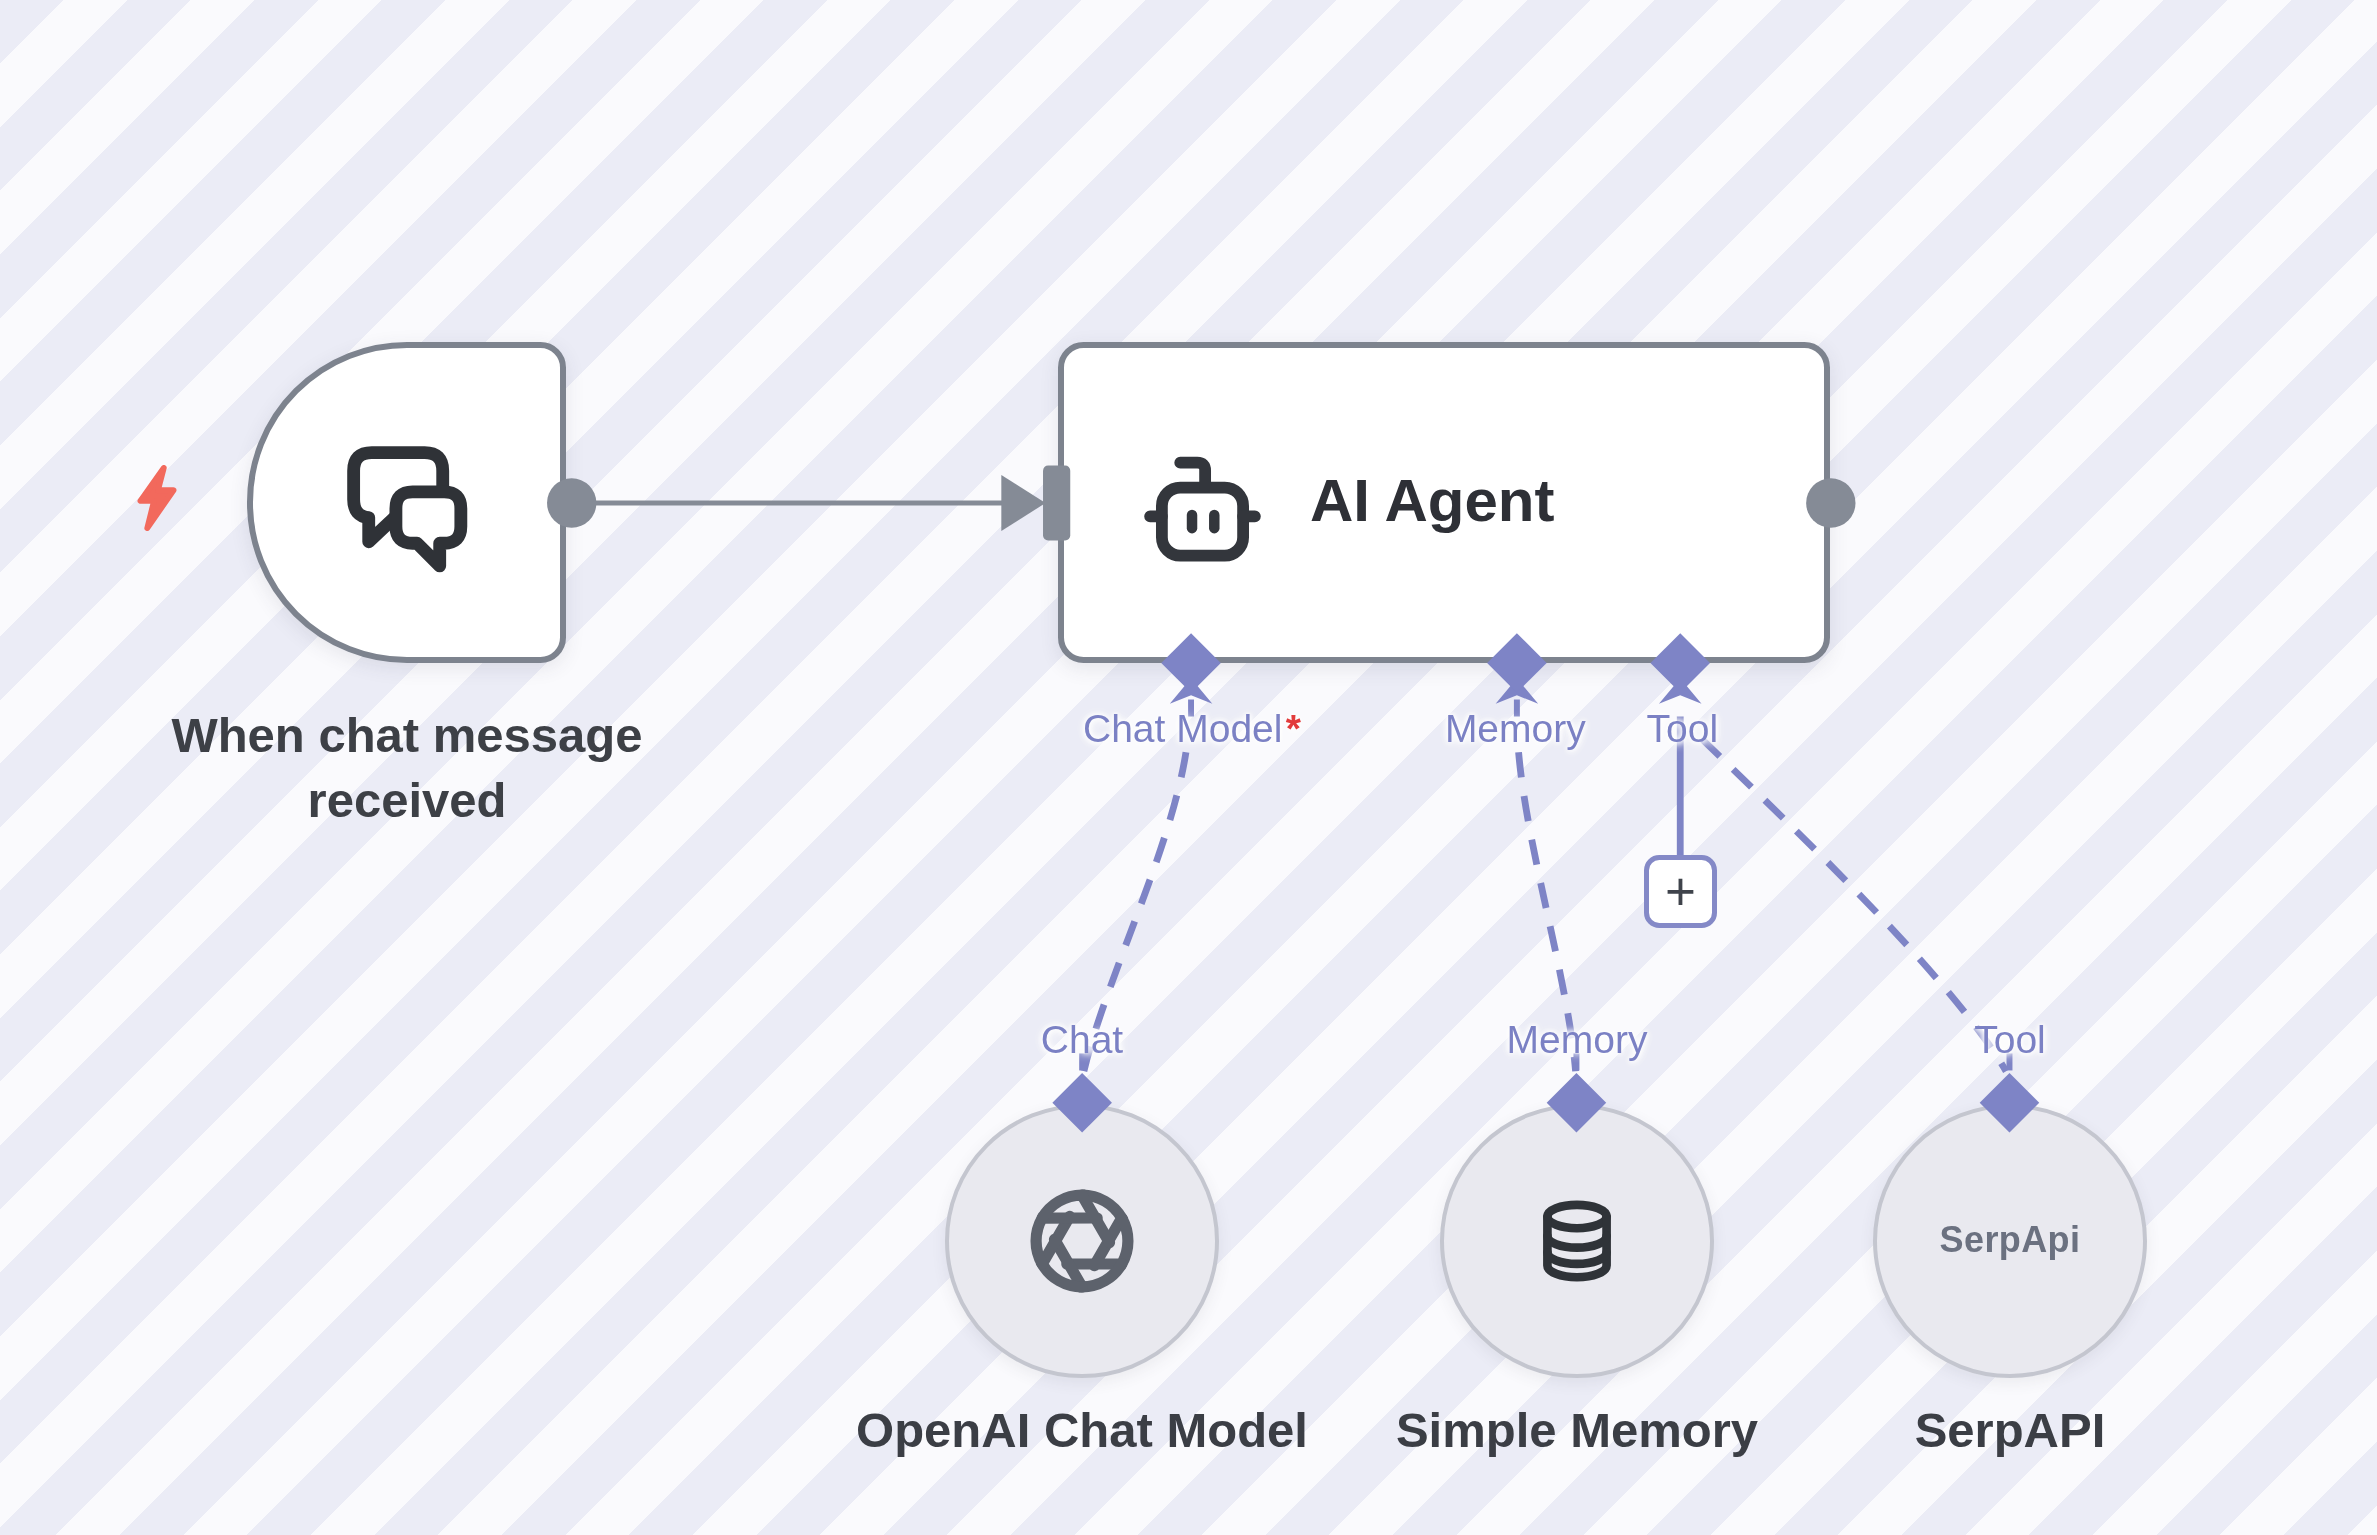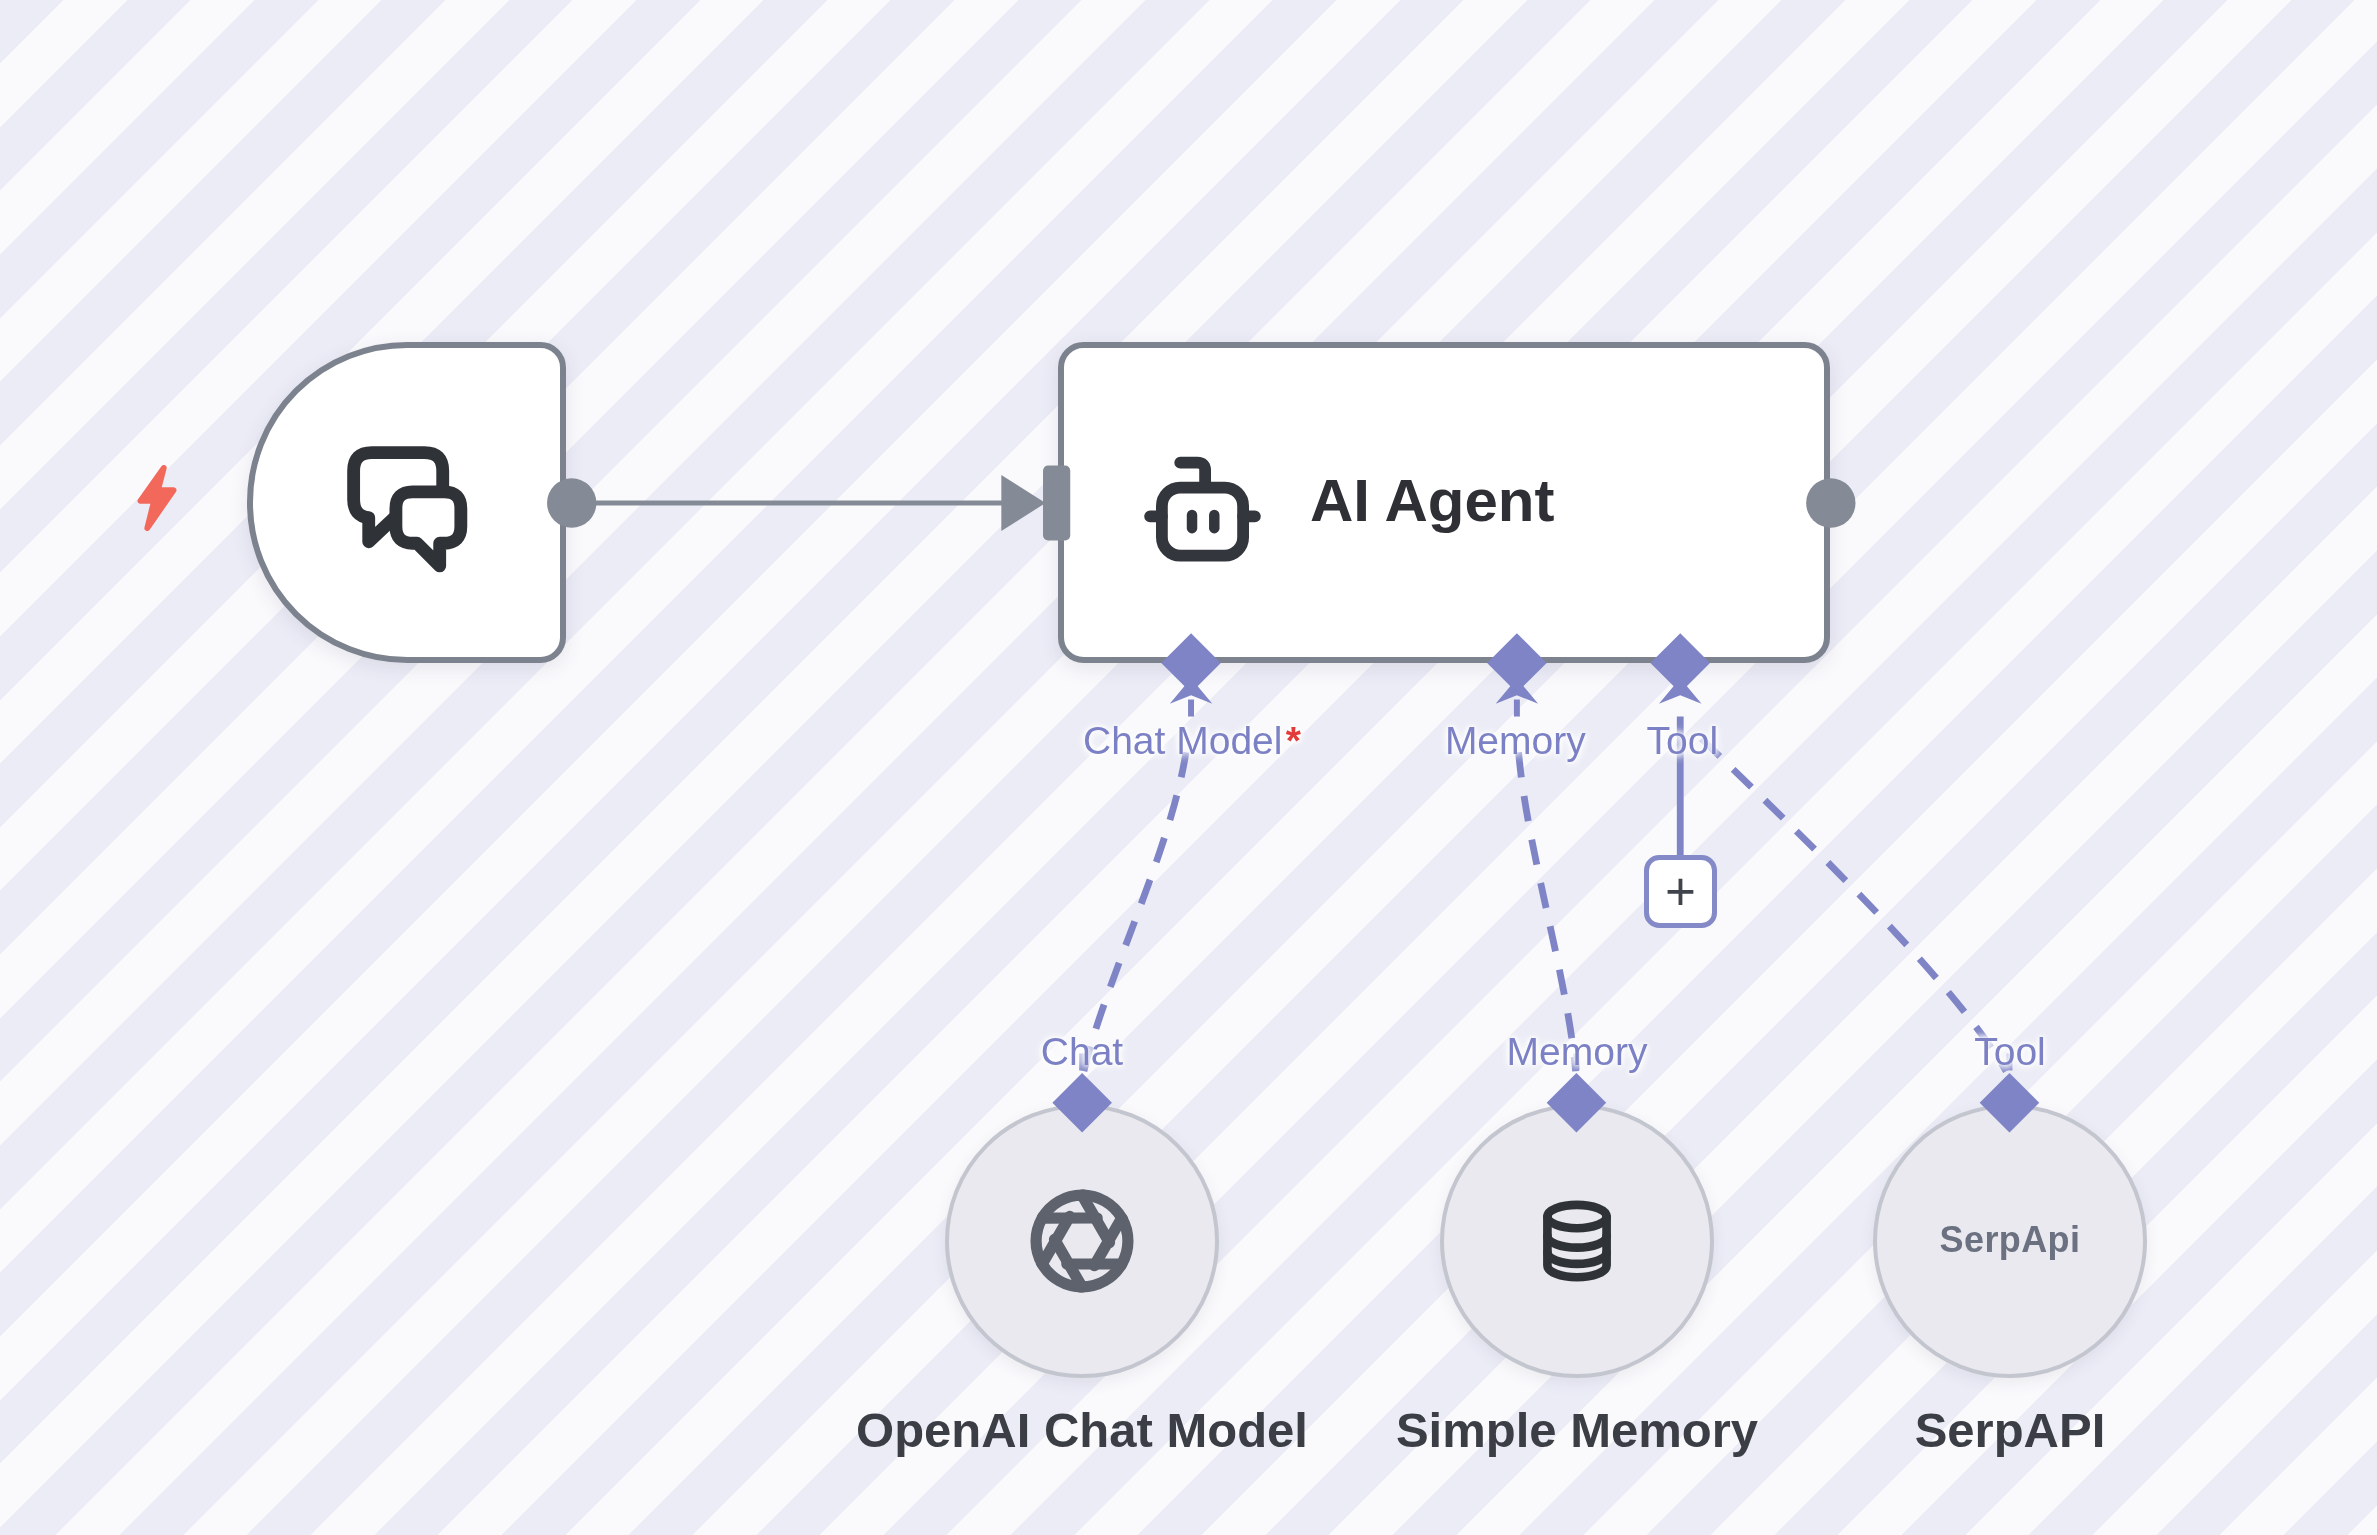--- a/index.html
+++ b/index.html
@@ -46,21 +46,20 @@
   .circle.memory{left:1440px; top:1104px;}
   .circle.tool{left:1873px; top:1104px;}
   .circle-inner-text{
     position:absolute; left:50%; top:50%; transform:translate(-50%,-52%);
     font-size:36px; font-weight:700; letter-spacing:0.4px; color:var(--serpapi-text);
   }
   .port-label{
     position:absolute; transform:translate(-50%,-50%); z-index:3;
     font-size:39px; font-weight:400; color:var(--accent-purple); white-space:nowrap;
     text-shadow:0 0 5.1px #fff,0 0 6.8px #fff,0 0 10.2px #fff,0 1.7px 8.5px #fff;
-    margin-top:12px;
   }
   .port-label .req{color:var(--asterisk-red); font-weight:700; padding-left:3.4px;}
   .sub-title{
     position:absolute; transform:translate(-50%,-50%); z-index:3;
     font-size:49px; font-weight:700; color:var(--title-ink); white-space:nowrap;
   }
   .add-btn{
     position:absolute; left:1644px; top:855px; width:73px; height:73px;
     background:#fff; border:5.1px solid #8489c7; border-radius:15.3px; z-index:3;
     display:flex; align-items:center; justify-content:center;
@@ -78,20 +77,21 @@
         <path d="M25 13 H60 Q72 13 72 25 V44 Q72 56 60 56 H40 L23 72 V56 Q13 55 13 44 V25 Q13 13 25 13 Z"></path>
         <path d="M52 39 H73 Q84 39 84 50 V62 Q84 73 73 73 H70 V88 L55 73 H52 Q41 73 41 62 V50 Q41 39 52 39 Z"></path>
       </g>
     </svg>
   </div>
 
   <svg style="position:absolute; left:128px; top:465px; z-index:3;" width="56" height="68" viewBox="0 0 50 70">
     <path d="M33 3 L9 37 H23 L16 65 L43 26 H27 Z" fill="var(--bolt-coral)" stroke="var(--bolt-coral)" stroke-width="6" stroke-linejoin="round"></path>
   </svg>
 
+  <div class="trigger-title">When chat message received</div>
 
   <div class="node agent">
     <svg class="node-icon" style="left:73px; top:95px;" width="131" height="131" viewBox="0 0 100 100">
       <g stroke="#33363c" fill="none" stroke-width="9" stroke-linecap="round" stroke-linejoin="round">
         <rect x="19" y="34" width="62" height="52" rx="14" fill="#fff"></rect>
         <path d="M52 33 V21 Q52 15 46 15 H33"></path>
         <path d="M19 56 H10 M81 56 H90"></path>
       </g>
       <rect x="38" y="51" width="8" height="18" rx="4" fill="#33363c"></rect>
       <rect x="55" y="51" width="8" height="18" rx="4" fill="#33363c"></rect>

